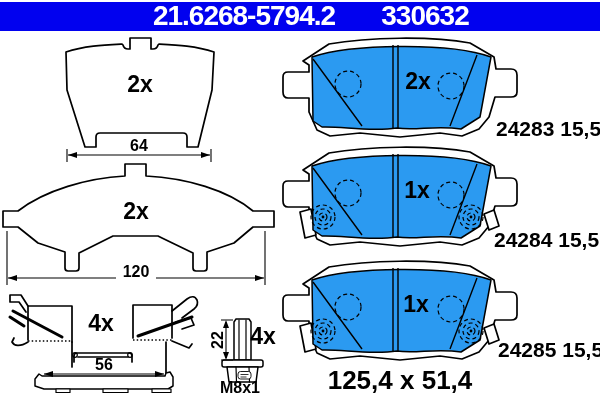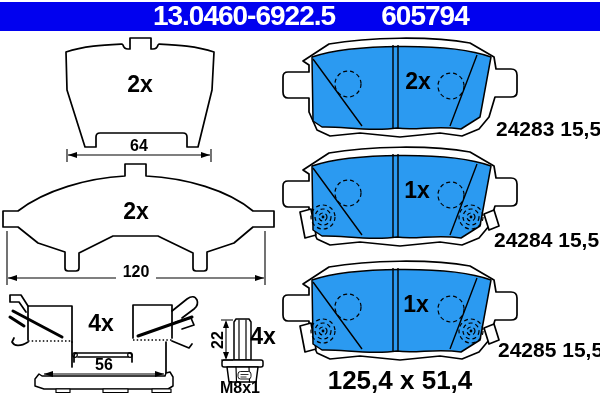--- a/index.html
+++ b/index.html
@@ -25,22 +25,22 @@
   .slot{fill:none;stroke:#000;stroke-width:1.4;}
   .dots{fill:none;stroke:#000;stroke-width:1.4;stroke-dasharray:1.5 2.2;}
   .bluepad{stroke:#000;stroke-width:1.5;stroke-linejoin:round;}
 </style>
 </head>
 <body>
 
 <div id="stage">
 
   <div id="header-bar">
-    <span id="hdr-part" class="hdr-txt">13.0460-6922.5</span>
-    <span id="hdr-ref" class="hdr-txt">605794</span>
+    <span id="hdr-part" class="hdr-txt">21.6268-5794.2</span>
+    <span id="hdr-ref" class="hdr-txt">330632</span>
   </div>
 
   <svg width="600" height="400" viewBox="0 0 600 400">
 
     <g>
       <path class="oln" d="M66,52 C84,46 104,45 122,44 L123,45 Q124,49 128,49 L130,49 L130,38
         L151,38 L151,49 L153,49 Q157,49 158,45 L159,44 C177,45 196,46 214,52
         L212,90 L198,147 L187,147 L187,137 Q187,133 183,133 L100,133 Q96,133 96,137
         L96,147 L85,147 L67,90 Z"></path>
       <text class="qty" x="140" y="92" text-anchor="middle">2x</text>

